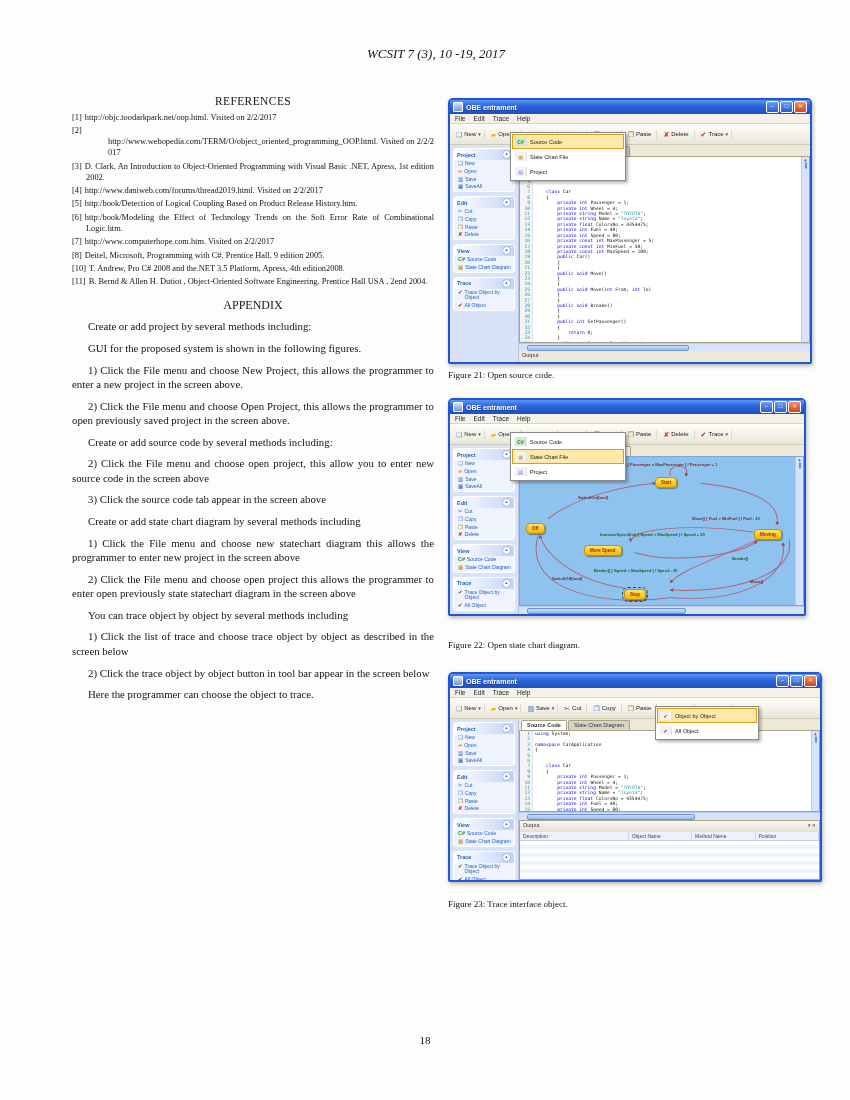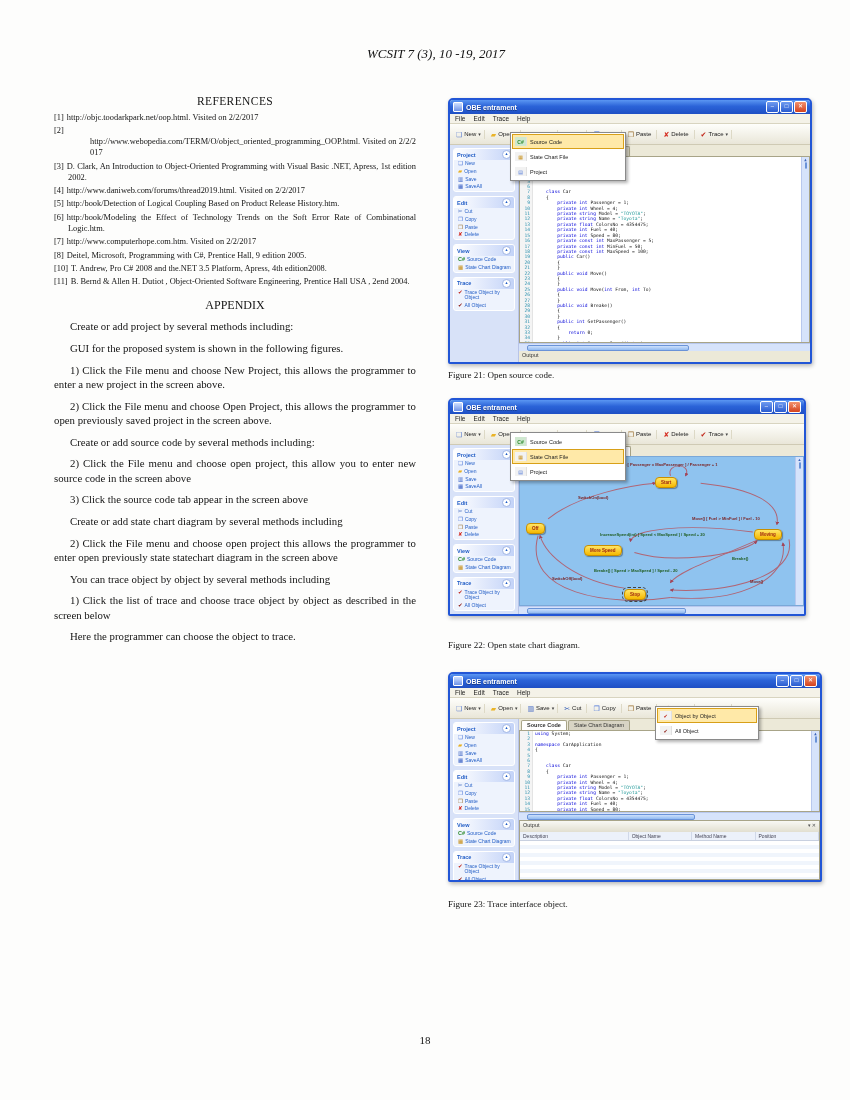--- a/index.html
+++ b/index.html
@@ -2,21 +2,21 @@
 <html><head>
 <meta charset="utf-8">
 <style>
   html,body{margin:0;padding:0;background:#888;}
   .page{position:relative;width:850px;height:1100px;background:#fdfdfc;margin:0 auto;overflow:hidden;
         font-family:"Liberation Serif",serif;color:#141414;}
   .hdr{position:absolute;top:46px;left:0;right:0;text-align:center;font-style:italic;font-size:13px;padding-left:22px;}
   .pageno{position:absolute;top:1034px;left:0;right:0;text-align:center;font-size:11px;}
 
   
-  .leftcol{position:absolute;left:54px;top:95px;width:362px;}
+  .leftcol{position:absolute;left:72px;top:95px;width:362px;}
   .h-refs{text-align:center;font-size:11.5px;letter-spacing:.4px;margin:0 0 6px 0;font-weight:normal;}
   .ref{font-size:8.4px;line-height:1.3;text-align:justify;padding-left:14px;text-indent:-14px;margin-bottom:2.5px;}
   .ref .rlabel{margin-right:3px;}
   .ref.break .rlabel{display:block;}
   .ref.break .rtext{display:block;padding-left:22px;text-indent:0;word-break:break-all;}
   .h-app{text-align:center;font-size:12px;margin:10px 0 6px 0;font-weight:normal;}
   .para{font-size:10.8px;line-height:1.35;text-align:justify;text-indent:16px;margin-bottom:7px;}
 
   
   .figcap{position:absolute;font-size:9px;text-align:left;}
@@ -142,27 +142,29 @@
 
       <div class="para">Create or add source code by several methods including:</div>
 
 
       <div class="para">2) Click the File menu and choose open project, this allow you to enter new source code in the screen above</div>
 
       <div class="para">3) Click the source code tab appear in the screen above</div>
 
       <div class="para">Create or add state chart diagram by several methods including</div>
 
+      <div class="para">1) Click the File menu and choose new statechart diagram this allows the programmer to enter new project in the screen above</div>
 
       <div class="para">2) Click the File menu and choose open project this allows the programmer to enter open previously state statechart diagram in the screen above</div>
 
       <div class="para">You can trace object by object by several methods including</div>
 
       <div class="para">1) Click the list of trace and choose trace object by object as described in the screen below</div>
 
+      <div class="para">2) Click the trace object by object button in tool bar appear in the screen below</div>
 
       <div class="para">Here the programmer can choose the object to trace.</div>
     </div>
   </div>
 
   <div class="xpwin" style="left:448px;top:98px;width:360px;height:262px;">
     <div class="titlebar">
       <span class="tb-ico"></span>
       <span class="tb-title">OBE entrament</span>
       <span class="wbtns">

